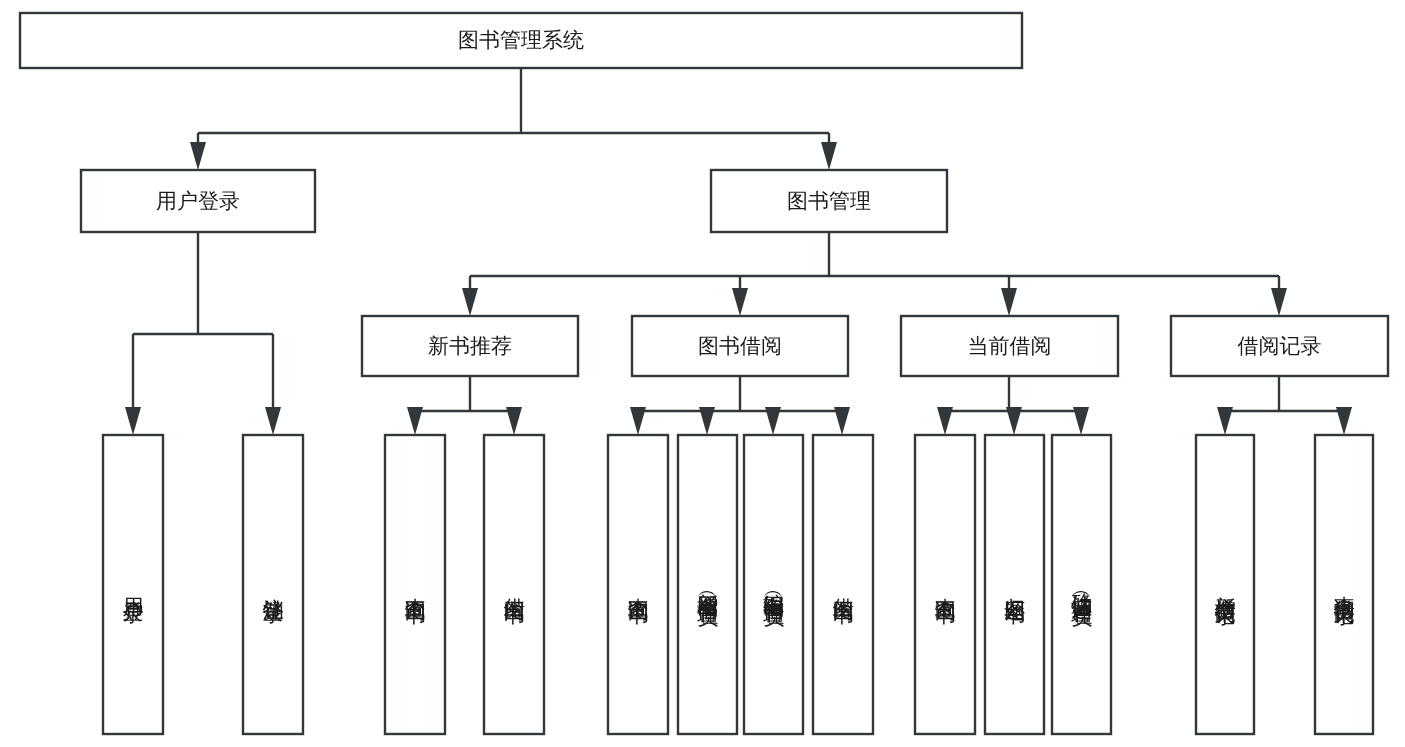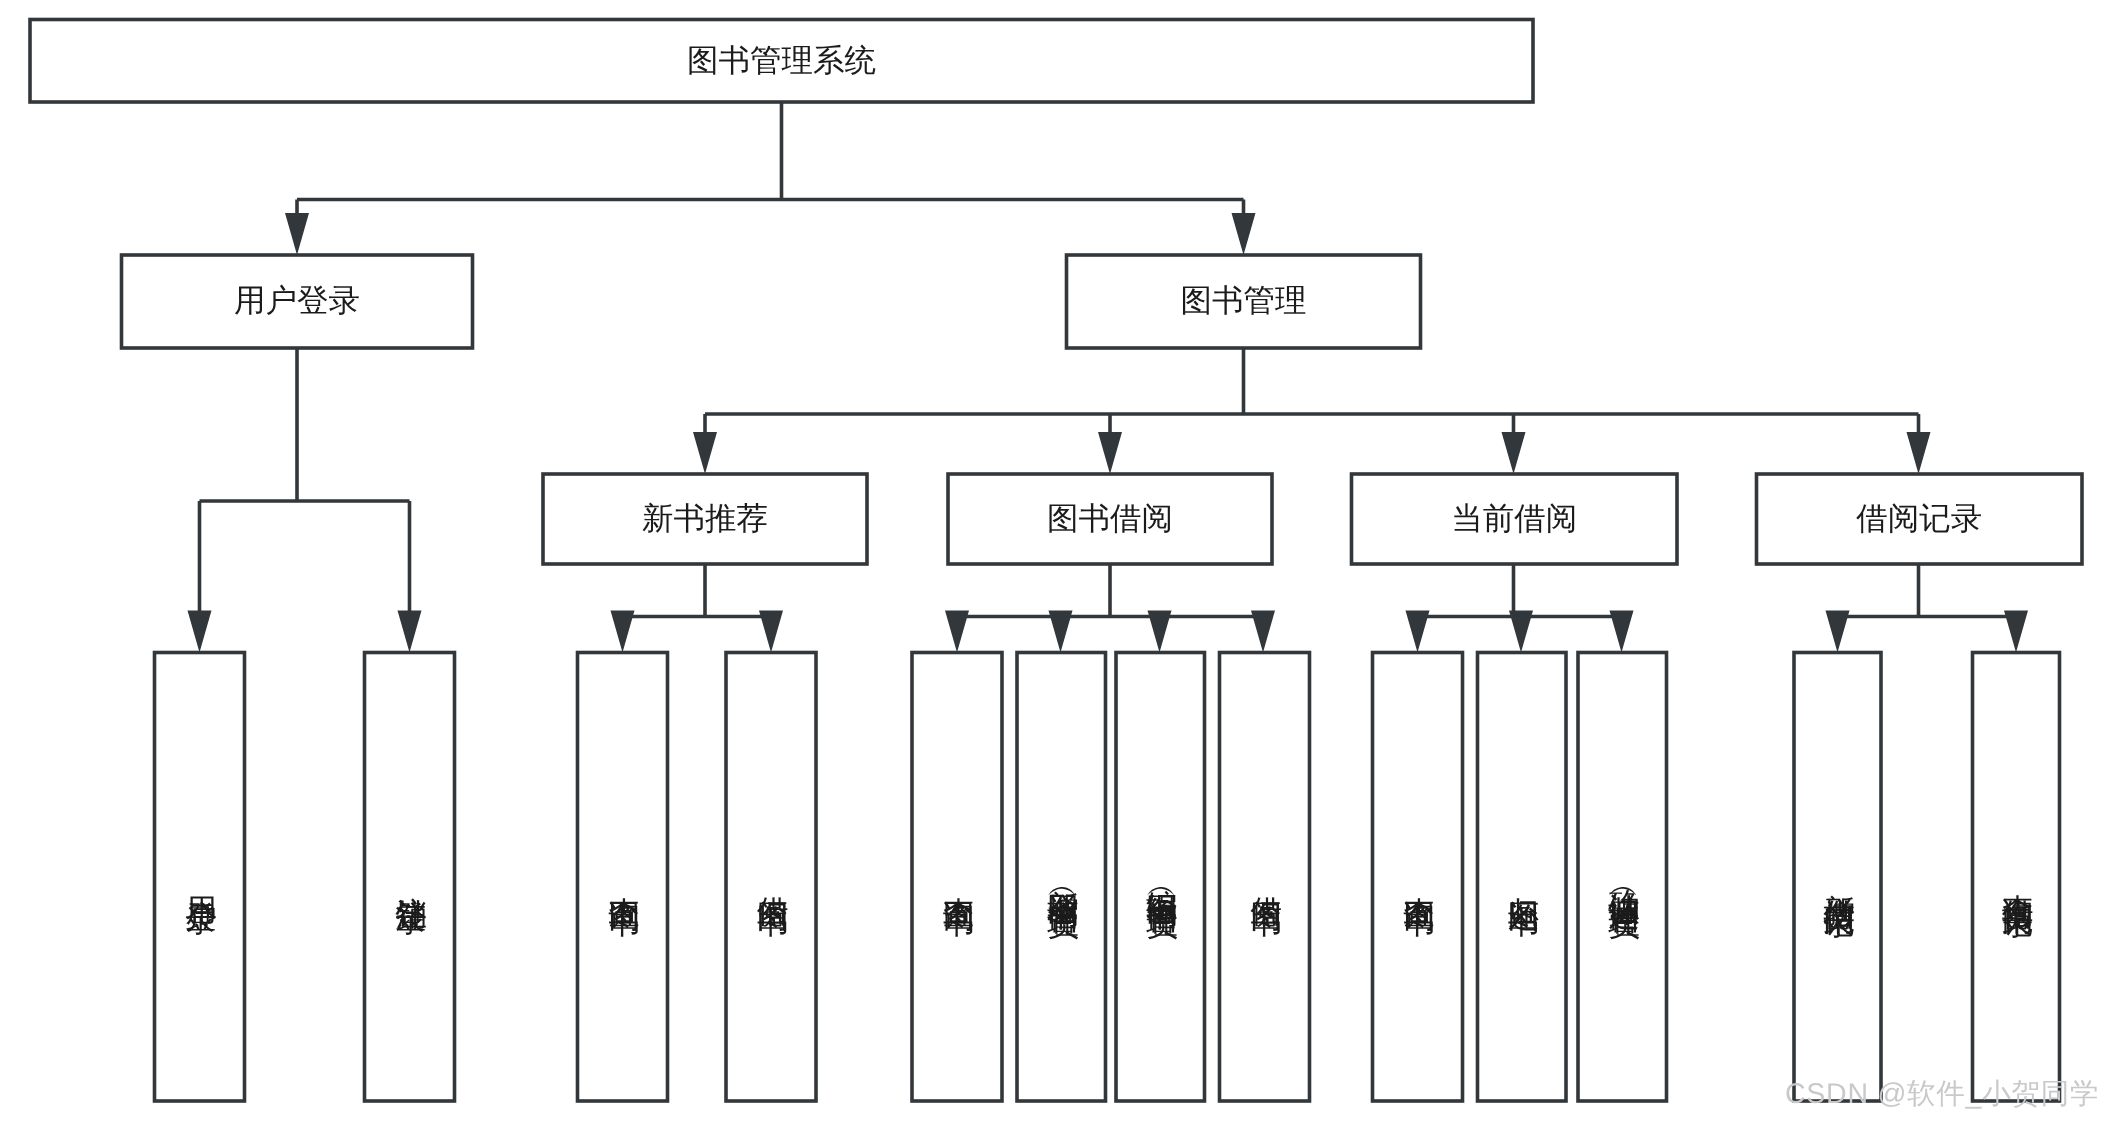--- a/index.html
+++ b/index.html
@@ -231,14 +231,13 @@
       <div class="node-label-v-wrap" style="left: 1052px; top: 435px; width: 59px; height: 299px;">
         <span class="node-label-v">确认归还（管理员）</span>
       </div>
       <div class="node-label-v-wrap" style="left: 1196px; top: 435px; width: 58px; height: 299px;">
         <span class="node-label-v">新增借阅记录</span>
       </div>
       <div class="node-label-v-wrap" style="left: 1315px; top: 435px; width: 58px; height: 299px;">
         <span class="node-label-v">查询借阅记录</span>
       </div>
     </div>
-  <div class="watermark" id="watermark" style="left: 1190px; top: 716px;">CSDN @软件_小贺同学</div>
 </div>
 
 </body></html>

